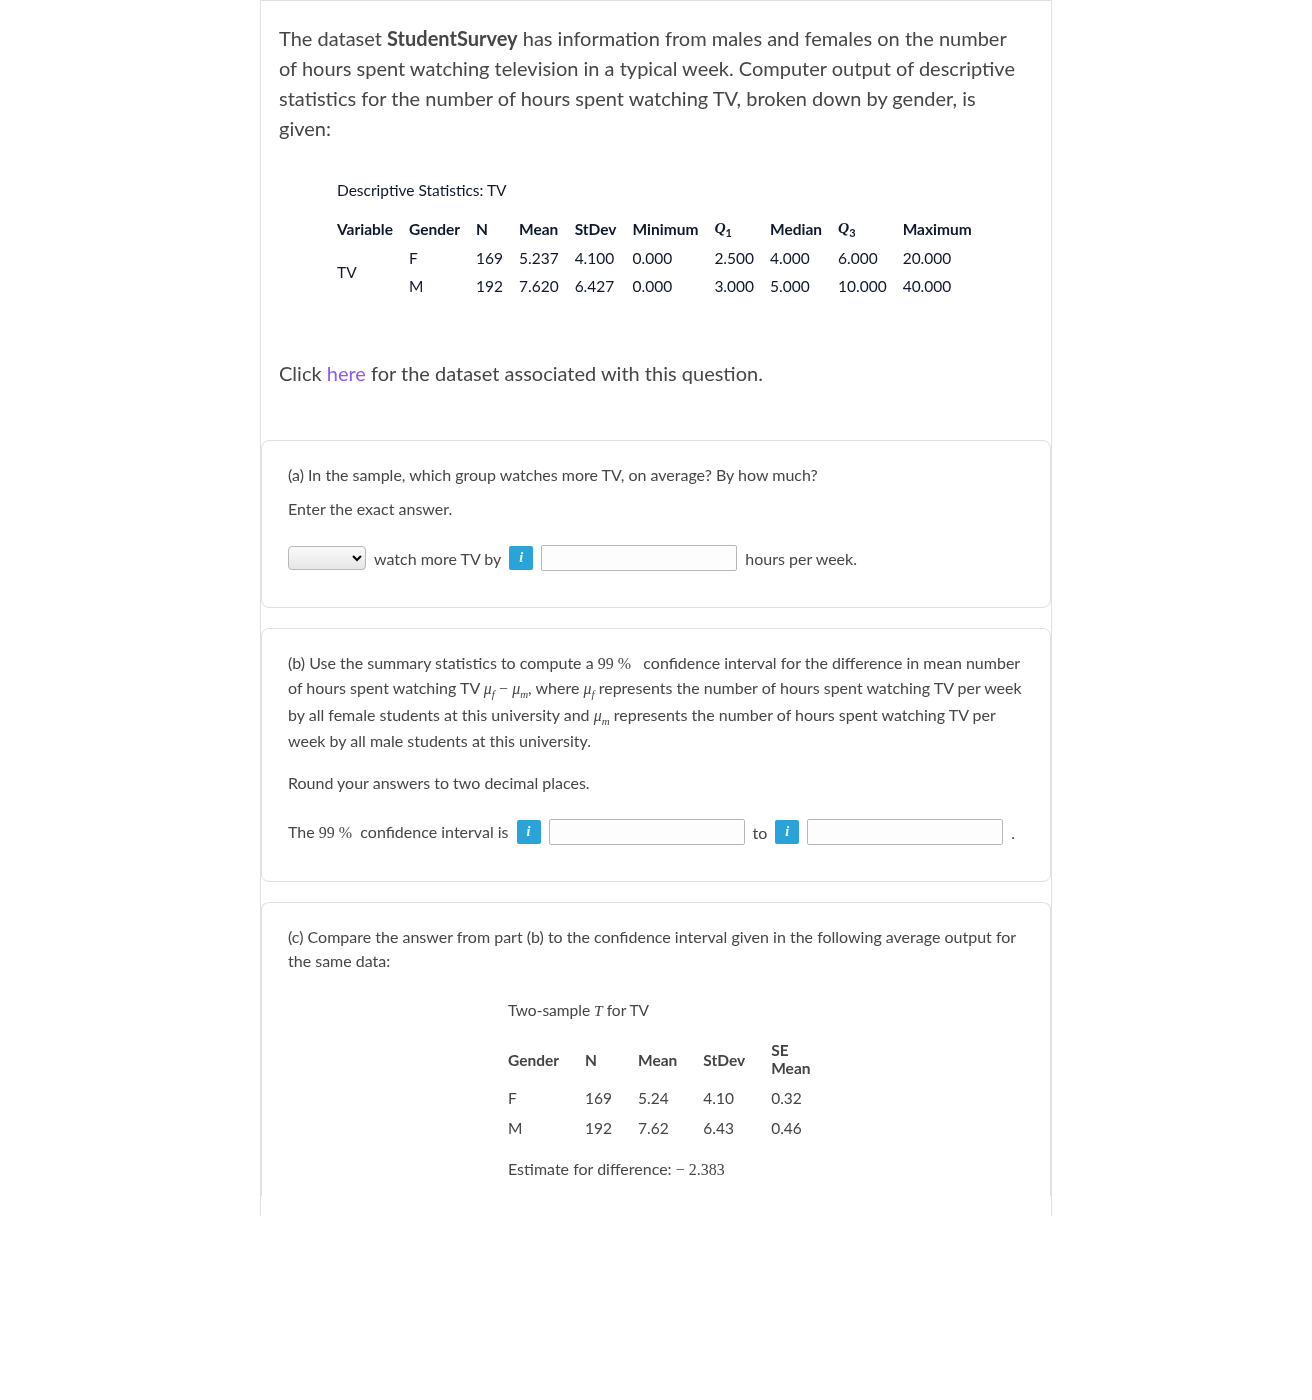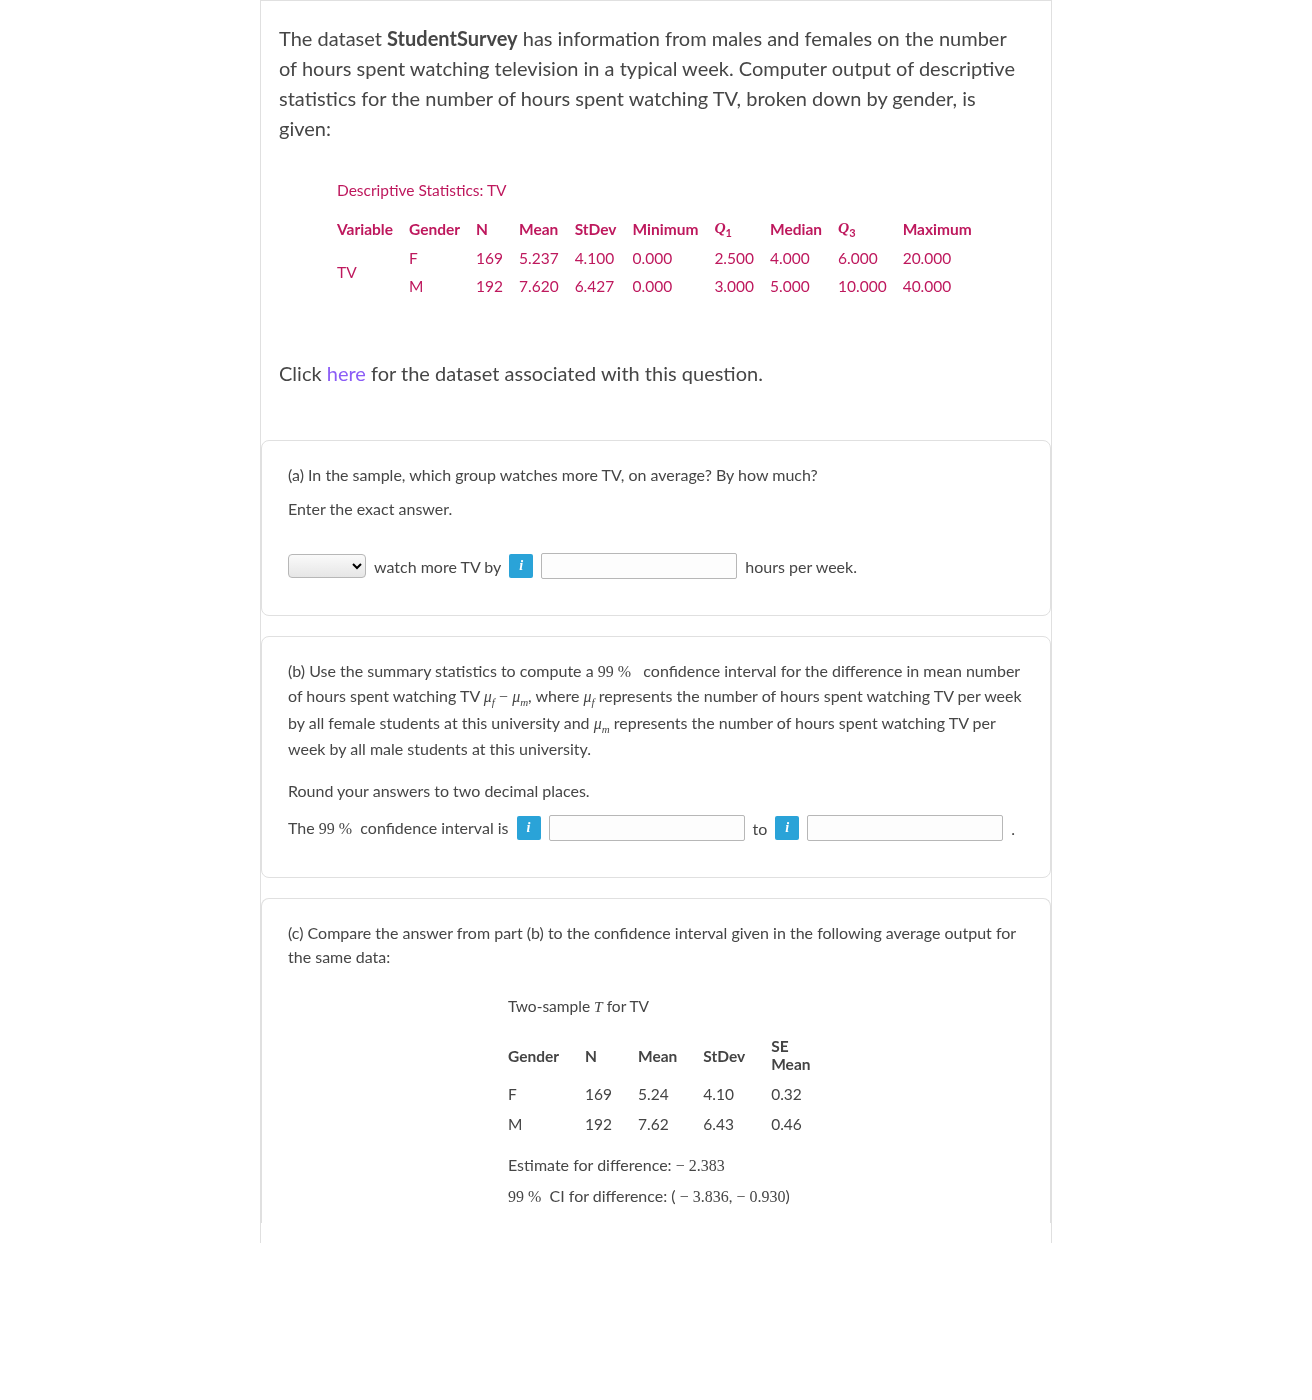--- a/index.html
+++ b/index.html
@@ -5,21 +5,21 @@
   html,body{margin:0;padding:0;background:#fff;font-family:"Lato","Helvetica Neue",Arial,sans-serif;color:#333;}
   .page{width:1312px;margin:0 auto;display:flex;justify-content:center;}
   .main-col{width:790px;border-left:1px solid #e0e0e0;border-right:1px solid #e0e0e0;padding:0;}
   .block{border-top:1px solid #e0e0e0;}
   .inner{padding:20px 24px 28px 12px;}
   p{margin:0 0 10px 0;line-height:1.5;font-size:16px;color:#464646;}
   .intro{padding:22px 24px 22px 18px;}
   .intro p{font-size:20px;}
   b{font-weight:700;}
   a{color:#8b5cf6;text-decoration:none;}
-  .stats-block{margin-left:58px;margin-top:38px;font-size:15.5px;color:#be185d;}
+  .stats-block{margin-left:58px;margin-top:38px;font-size:15.5px;color:#0f172a;}
   .stats-title{margin-bottom:14px;}
   table.stats{border-collapse:collapse;}
   table.stats th,table.stats td{text-align:left;padding:5px 16px 5px 0;font-weight:400;white-space:nowrap;}
   table.stats th{font-weight:700;}
   .mid{vertical-align:middle;}
   .part{border:1px solid #e0e0e0;border-radius:8px;margin:20px 0;}
   .part .inner{padding:22px 26px 36px 26px;}
   .info-icon{display:inline-flex;align-items:center;justify-content:center;width:24px;height:24px;background:#2aa3d8;color:#fff;font-family:Georgia,serif;font-weight:700;font-style:italic;font-size:14px;border-radius:2px;vertical-align:middle;}
   input.txt{height:22px;border:1px solid #b7b7b7;border-radius:2px;background:#fdfdfd;padding:1px 4px;font-size:14px;vertical-align:middle;}
   input.txt.w1{width:186px;}
@@ -95,37 +95,37 @@
         <p style="margin-top:58px;">
           <span>Click </span><a href="#">here</a><span> for the dataset associated with this question.</span>
         </p>
       </div>
     </div>
 
     <div class="part">
       <div class="inner">
         <p>(a) In the sample, which group watches more TV, on average? By how much?</p>
         <p>Enter the exact answer.</p>
-        <div class="inline-row" style="margin-top:32px;">
+        <div class="inline-row" style="margin-top:24px;">
           <select class="sel"><option></option></select>
           <span> watch more TV by </span>
           <span class="info-icon">i</span>
           <input class="txt w1" style="">
           <span> hours per week.</span>
         </div>
       </div>
     </div>
 
     <div class="part">
       <div class="inner">
         <p>
           <span>(b) Use the summary statistics to compute a </span><span class="pct"><span>99</span> <span>%</span></span>&nbsp;&nbsp;<span> confidence interval for the difference in mean number of hours spent watching TV </span><span class="math-i"><span>μ</span><sub>f</sub></span> <span class="minus">−</span> <span class="math-i"><span>μ</span><sub>m</sub></span><span>, where </span><span class="math-i"><span>μ</span><sub>f</sub></span><span> represents the number of hours spent watching TV per week by all female students at this university and </span><span class="math-i"><span>μ</span><sub>m</sub></span><span> represents the number of hours spent watching TV per week by all male students at this university.</span>
         </p>
         <p style="margin-top:18px;">Round your answers to two decimal places.</p>
-        <div class="inline-row" style="margin-top:12px;">
+        <div class="inline-row" style="margin-top:24px;">
           <span><span>The </span><span class="pct"><span>99</span> <span>%</span></span>&nbsp;<span> confidence interval is </span></span>
           <span class="info-icon">i</span>
           <input class="txt w1" style="">
           <span> to </span>
           <span class="info-icon">i</span>
           <input class="txt w1" style="">
           <span>.</span>
         </div>
       </div>
     </div>
@@ -159,21 +159,18 @@
               <td>192</td>
               <td>7.62</td>
               <td>6.43</td>
               <td>0.46</td>
             </tr>
           </tbody>
             </table>
           <p>
             <span>Estimate for difference: </span><span class="pct"><span class="minus">−</span> <span>2.383</span></span>
           </p>
-          <p>
-            <span class="pct"><span>99</span> <span>%</span></span>&nbsp;<span> CI for difference: ( </span><span class="pct"><span class="minus">−</span> <span>3.836</span></span><span>,   </span><span class="pct"><span class="minus">−</span> <span>0.930</span></span><span>)</span>
-          </p>
         </div>
       </div>
     </div>
 
   </div>
 </div>
 
 </body></html>

